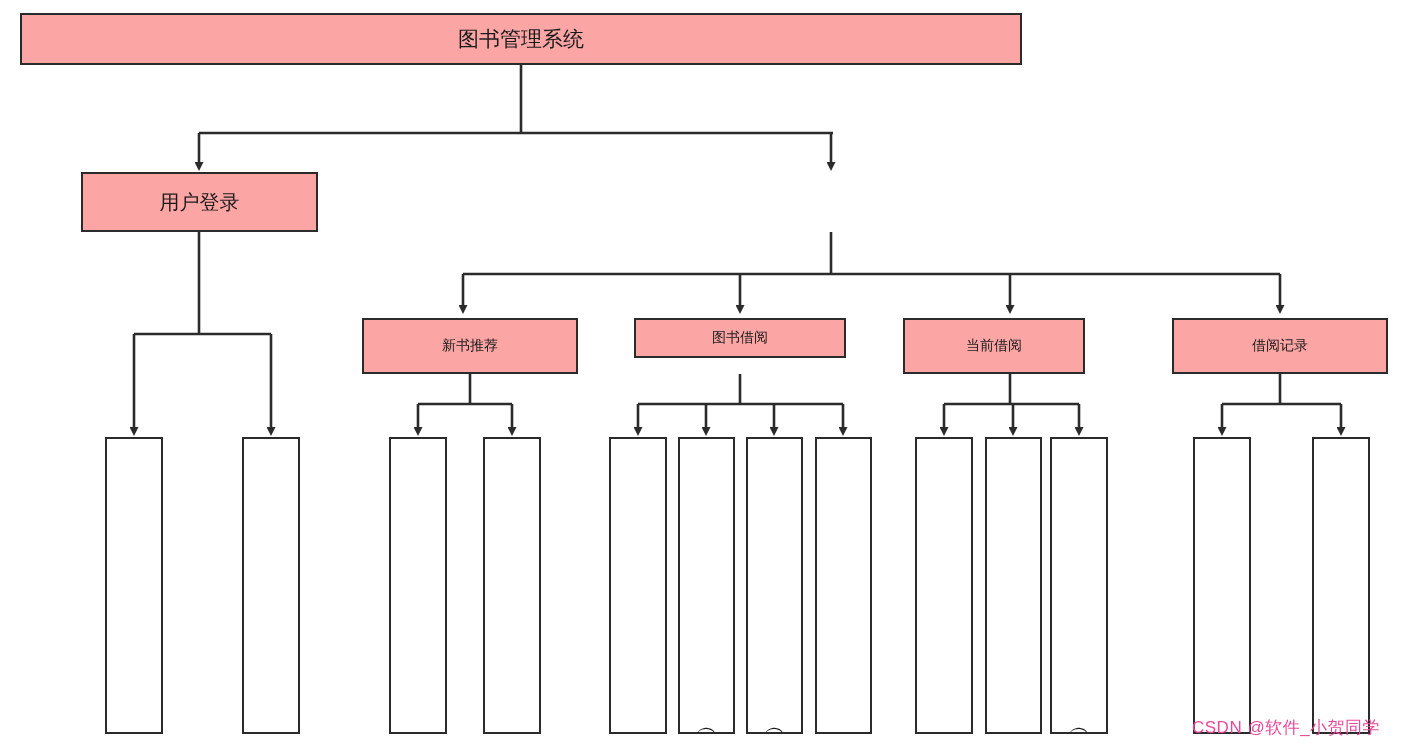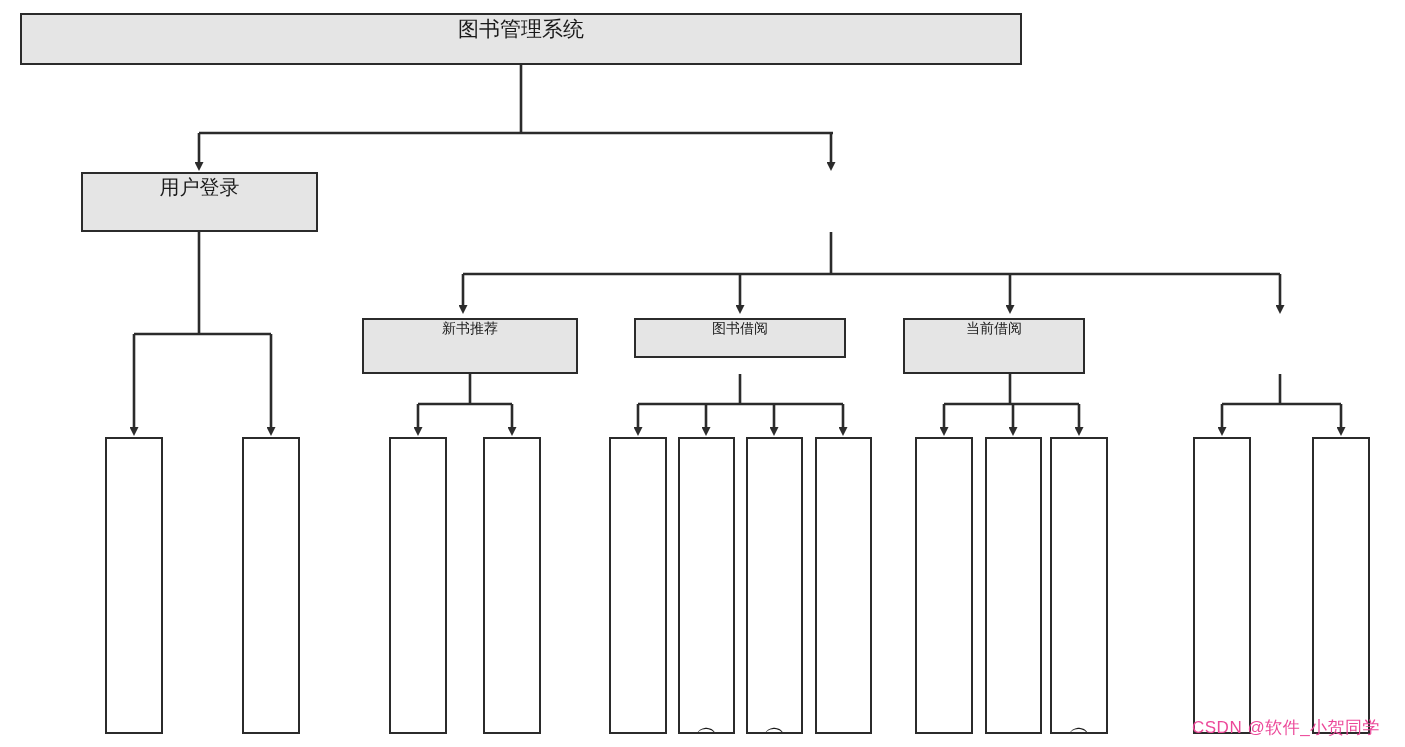--- a/index.html
+++ b/index.html
@@ -8,23 +8,24 @@
     background:#ffffff;
     font-family:"Liberation Sans","DejaVu Sans",sans-serif;
     overflow:hidden;
   }
   #diagram{position:relative;width:1405px;height:747px;}
   svg#edges{position:absolute;left:0;top:0;width:1405px;height:747px;}
 
   .node{
     position:absolute;
     box-sizing:border-box;
-    background:#e5e5e5;
+    background:#fca5a5;
     border:2px solid #2b2b2b;
     display:flex;
+    align-items:center;
     justify-content:center;
     color:#1a1a1a;
   }
   .node.root{font-size:21px;}
   .node.l1{font-size:20px;}
   .node.l2{font-size:14px;}
 
   .leaf{
     position:absolute;
     box-sizing:border-box;
@@ -118,20 +119,23 @@
 
   <div class="node l2" style="left:362px;top:318px;width:216px;height:56px;">
     <span>新书推荐</span>
   </div>
   <div class="node l2" style="left:634px;top:318px;width:212px;height:40px;">
     <span>图书借阅</span>
   </div>
   <div class="node l2" style="left:903px;top:318px;width:182px;height:56px;">
     <span>当前借阅</span>
   </div>
+  <div class="node l2" style="left:1172px;top:318px;width:216px;height:56px;">
+    <span>借阅记录</span>
+  </div>
 
   <div class="leaf" style="left:105px;top:437px;width:58px;height:297px;">
     <span class="vtext">用户登录</span>
   </div>
   <div class="leaf" style="left:242px;top:437px;width:58px;height:297px;">
     <span class="vtext">注销登录</span>
   </div>
 
   <div class="leaf" style="left:389px;top:437px;width:58px;height:297px;">
     <span class="vtext">查询图书</span>

